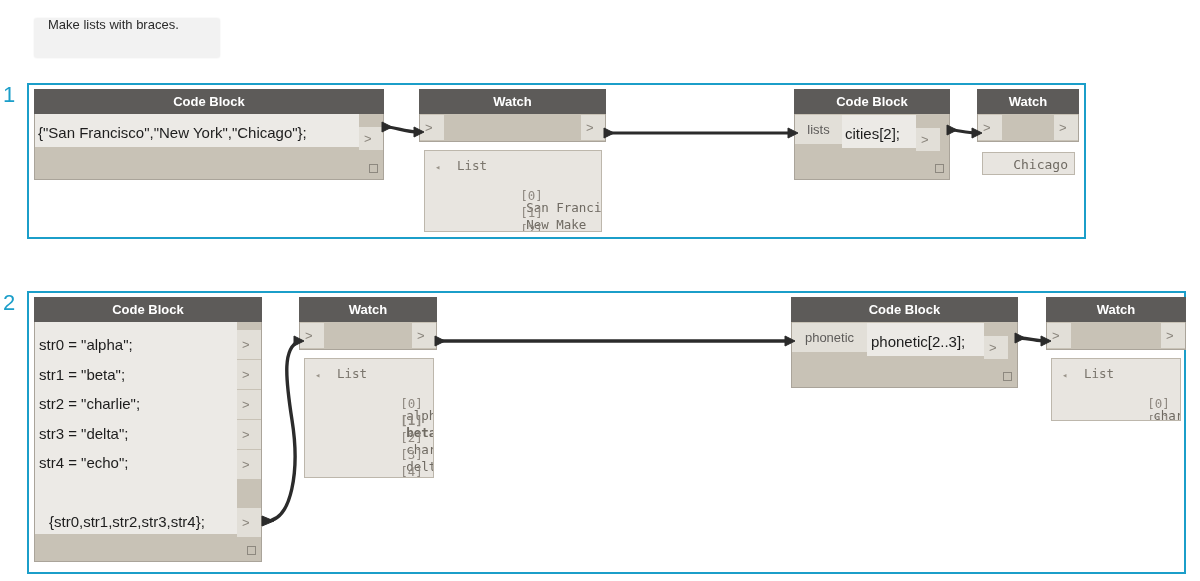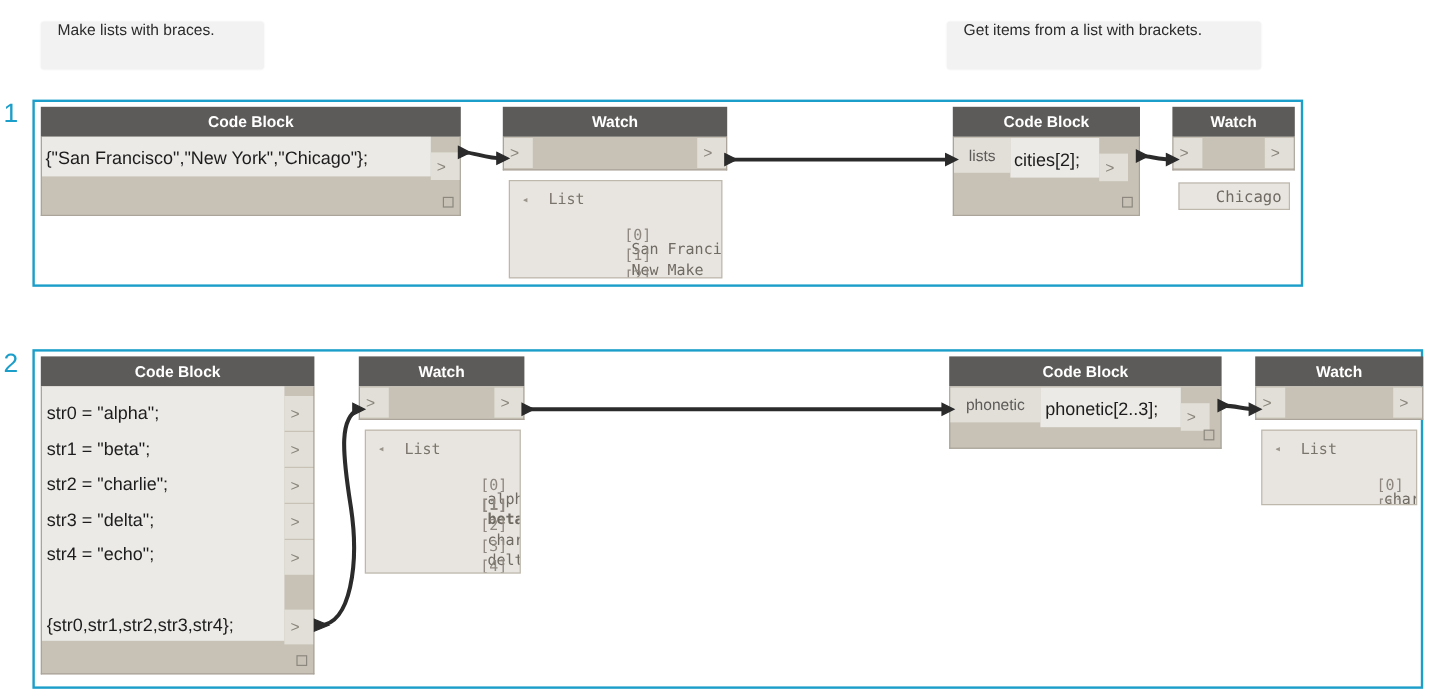--- a/index.html
+++ b/index.html
@@ -128,23 +128,20 @@
   
   .wire{position:absolute;left:0;top:0;width:1200px;height:581px;pointer-events:none;}
 </style>
 </head>
 <body>
 
 <div class="stage">
 
   <div class="callout" style="left:34px;top:18px;width:158px;height:40px;">
     <span>Make lists with braces.</span>
-  </div>
-  <div class="callout" style="left:789px;top:18px;width:234px;height:40px;">
-    <span>Get items from a list with brackets.</span>
   </div>
 
   <div class="group-num" style="left:3px;top:84px;">1</div>
   <div class="group" style="left:27px;top:83px;width:1059px;height:156px;"></div>
 
   <div class="node" style="left:34px;top:89px;width:350px;height:91px;">
     <div class="node-title">Code Block</div>
     <div class="node-body" style="height:66px;">
       <div class="code-area" style="left:0px;top:0px;width:324px;height:33px;">
         <div class="code-line" style="left:3px;top:11px;">{"San Francisco","New York","Chicago"};</div>
@@ -220,21 +217,21 @@
 
   <div class="node" style="left:34px;top:297px;width:228px;height:265px;">
     <div class="node-title">Code Block</div>
     <div class="node-body" style="height:240px;">
       <div class="code-area" style="left:0px;top:0px;width:202px;height:212px;">
         <div class="code-line" style="left:4px;top:15px;">str0 = "alpha";</div>
         <div class="code-line" style="left:4px;top:45px;">str1 = "beta";</div>
         <div class="code-line" style="left:4px;top:74px;">str2 = "charlie";</div>
         <div class="code-line" style="left:4px;top:104px;">str3 = "delta";</div>
         <div class="code-line" style="left:4px;top:133px;">str4 = "echo";</div>
-        <div class="code-line" style="left:4px;top:192px;">{str0,str1,str2,str3,str4};</div>
+        <div class="code-line" style="left:14px;top:192px;">{str0,str1,str2,str3,str4};</div>
       </div>
 
       <div class="port out" style="left:202px;top:8px;width:24px;height:29px;">
         <span>&gt;</span>
         </div>
       <div class="port out" style="left:202px;top:38px;width:24px;height:29px;">
         <span>&gt;</span>
         </div>
       <div class="port out" style="left:202px;top:68px;width:24px;height:29px;">
         <span>&gt;</span>
@@ -284,21 +281,21 @@
       <span class="pv-val" style="margin-left:6px;">delta</span>
     </div>
     <div class="pv-row" style="left:50px;top:94px;">
       <span class="pv-idx">[4]</span>
       <span class="pv-val" style="margin-left:6px;">echo</span>
     </div>
   </div>
 
   <div class="node" style="left:791px;top:297px;width:227px;height:91px;">
     <div class="node-title">Code Block</div>
-    <div class="node-body" style="height:52px;">
+    <div class="node-body" style="height:66px;">
       <div class="port-name" style="left:0px;top:1px;width:75px;height:29px;">
         <span>phonetic</span>
       </div>
       <div class="code-area" style="left:75px;top:1px;width:117px;height:33px;">
         <div class="code-line" style="left:4px;top:11px;">phonetic[2..3];</div>
       </div>
       <div class="port out" style="left:192px;top:14px;width:24px;height:23px;">
         <span>&gt;</span>
       </div>
       <div class="resize" style="right:5px;bottom:6px;"></div>

